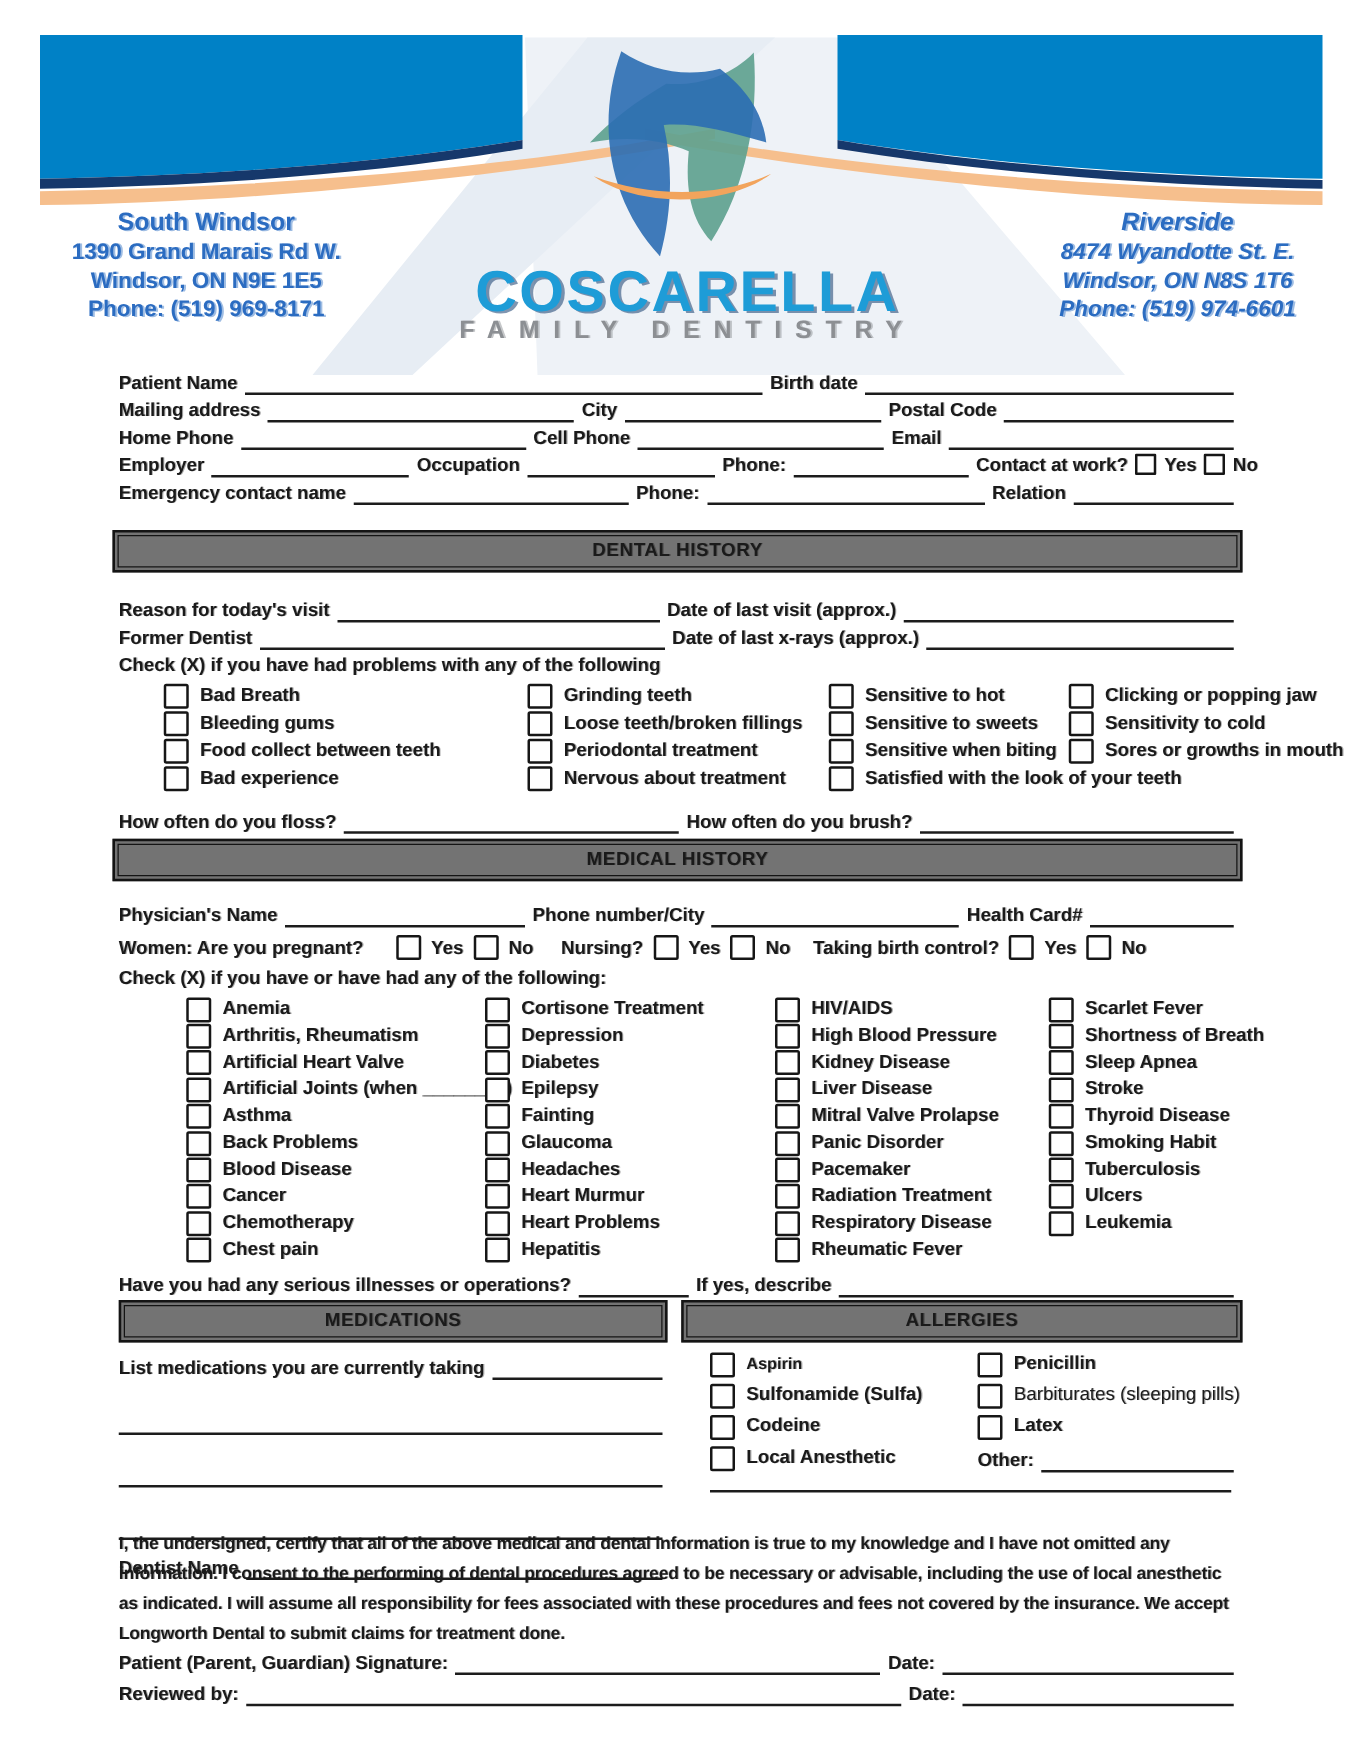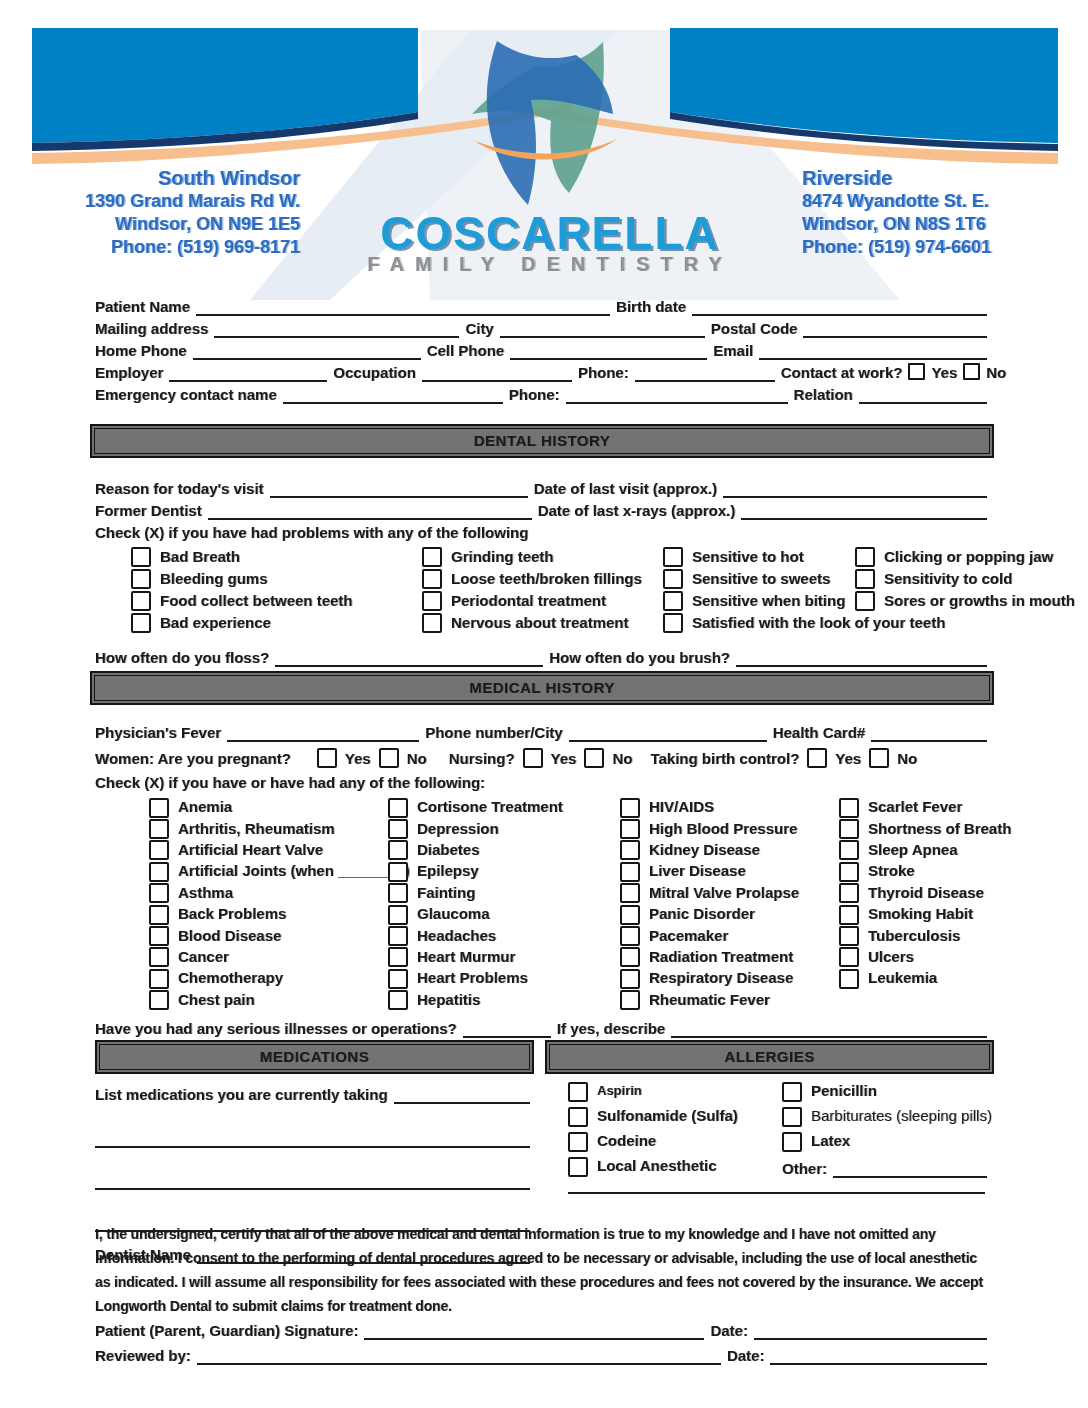--- a/index.html
+++ b/index.html
@@ -46,27 +46,27 @@
     <path d="M670,112 C800,134 940,142 1058,144 L1058,151 C940,149 800,140 670,119 Z" fill="#16386b"></path>
     <path d="M516,103 L588,116 C728,138 888,150 1058,153 L1058,164 C888,163 668,140 516,111 Z" fill="#f6bf8d"></path>
 
     <g>
       <path d="M603,42 C585,61 558,69 533,67 C509,81 489,96 472,114 C504,108 530,112 551,121 C548,152 553,176 569,193 C597,150 607,94 603,42 Z" fill="#5fa28f" opacity="0.92"></path>
       <path d="M497,41 C521,57 549,62 576,55 C601,74 611,95 613,114 C581,105 556,98 531,100 C539,136 537,172 528,205 C486,160 477,97 497,41 Z" fill="#2b6db3" opacity="0.9"></path>
       <path d="M475,141 C520,158 576,158 617,139 C581,166 510,166 475,141 Z" fill="#f2a45c"></path>
     </g>
   </svg>
 
-  <div class="abs addr" style="left:30px;top:167px;width:270px;text-align:right;">
+  <div class="abs addr" style="left:30px;top:167px;width:270px;text-align:center;">
     <div class="loc">South Windsor</div>
     <div>1390 Grand Marais Rd W.</div>
     <div>Windsor, ON N9E 1E5</div>
     <div>Phone: (519) 969-8171</div>
   </div>
-  <div class="abs addr" style="left:802px;top:167px;width:280px;text-align:left;">
+  <div class="abs addr" style="left:802px;top:167px;width:280px;text-align:center;font-style:italic;">
     <div class="loc">Riverside</div>
     <div>8474 Wyandotte St. E.</div>
     <div>Windsor, ON N8S 1T6</div>
     <div>Phone: (519) 974-6601</div>
   </div>
   <div class="abs brand" style="left:330px;top:206px;width:440px;">COSCARELLA</div>
   <div class="abs tagline" style="left:330px;top:253px;width:440px;">FAMILY DENTISTRY</div>
 
   <div class="abs" style="left:95px;top:294px;width:892px;">
     <div class="frow">
@@ -199,21 +199,21 @@
       <span class="lab">How often do you brush?</span>
       <span class="ul"></span>
     </div>
   </div>
 
   <div class="abs secbox" style="left:90px;top:671px;width:896px;">
     <div class="inner">MEDICAL HISTORY</div>
   </div>
   <div class="abs" style="left:95px;top:720px;width:892px;">
     <div class="frow">
-      <span class="lab">Physician's Fever</span>
+      <span class="lab">Physician's Name</span>
       <span class="ulw" style="width:192px;"></span>
       <span class="lab">Phone number/City</span>
       <span class="ulw" style="width:198px;"></span>
       <span class="lab">Health Card#</span>
       <span class="ul"></span>
     </div>
     <div class="frow" style="margin-top:4px;gap:8px;">
       <span class="lab">Women: Are you pregnant?</span>
       <span class="cb" style="margin-left:18px;"></span>
       <span class="lab">Yes</span>

